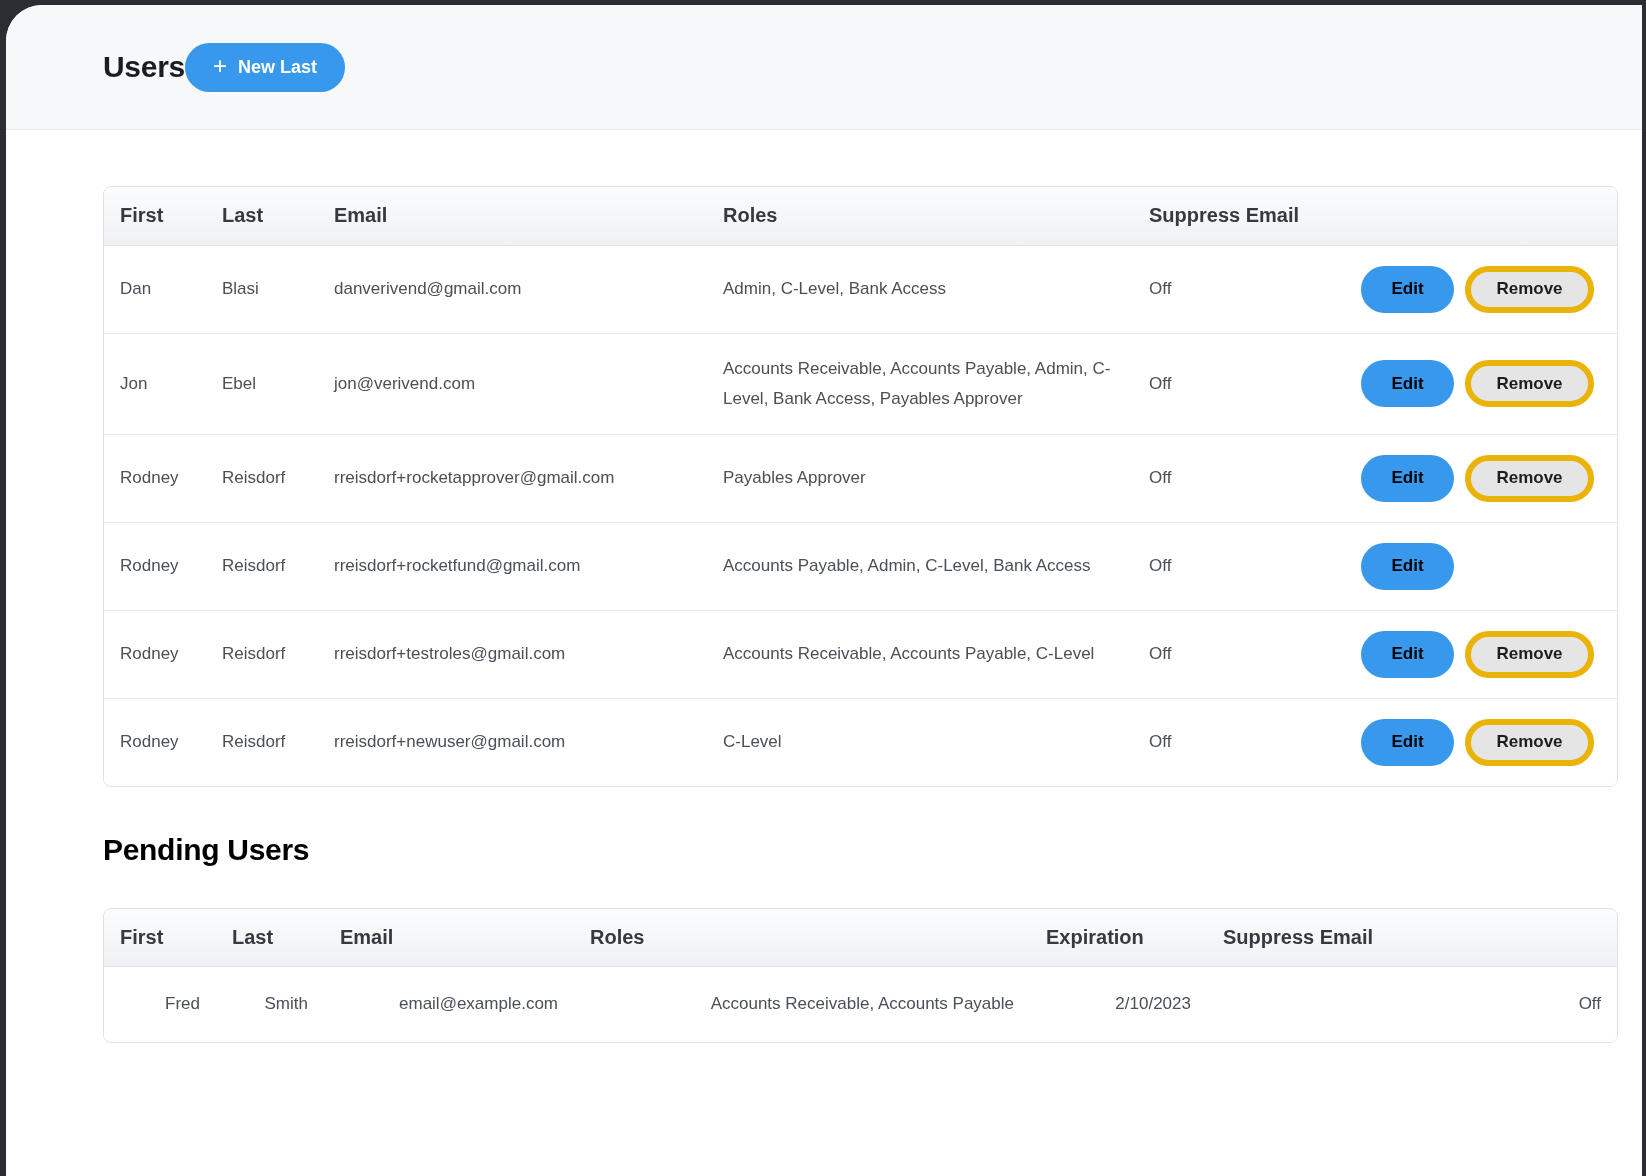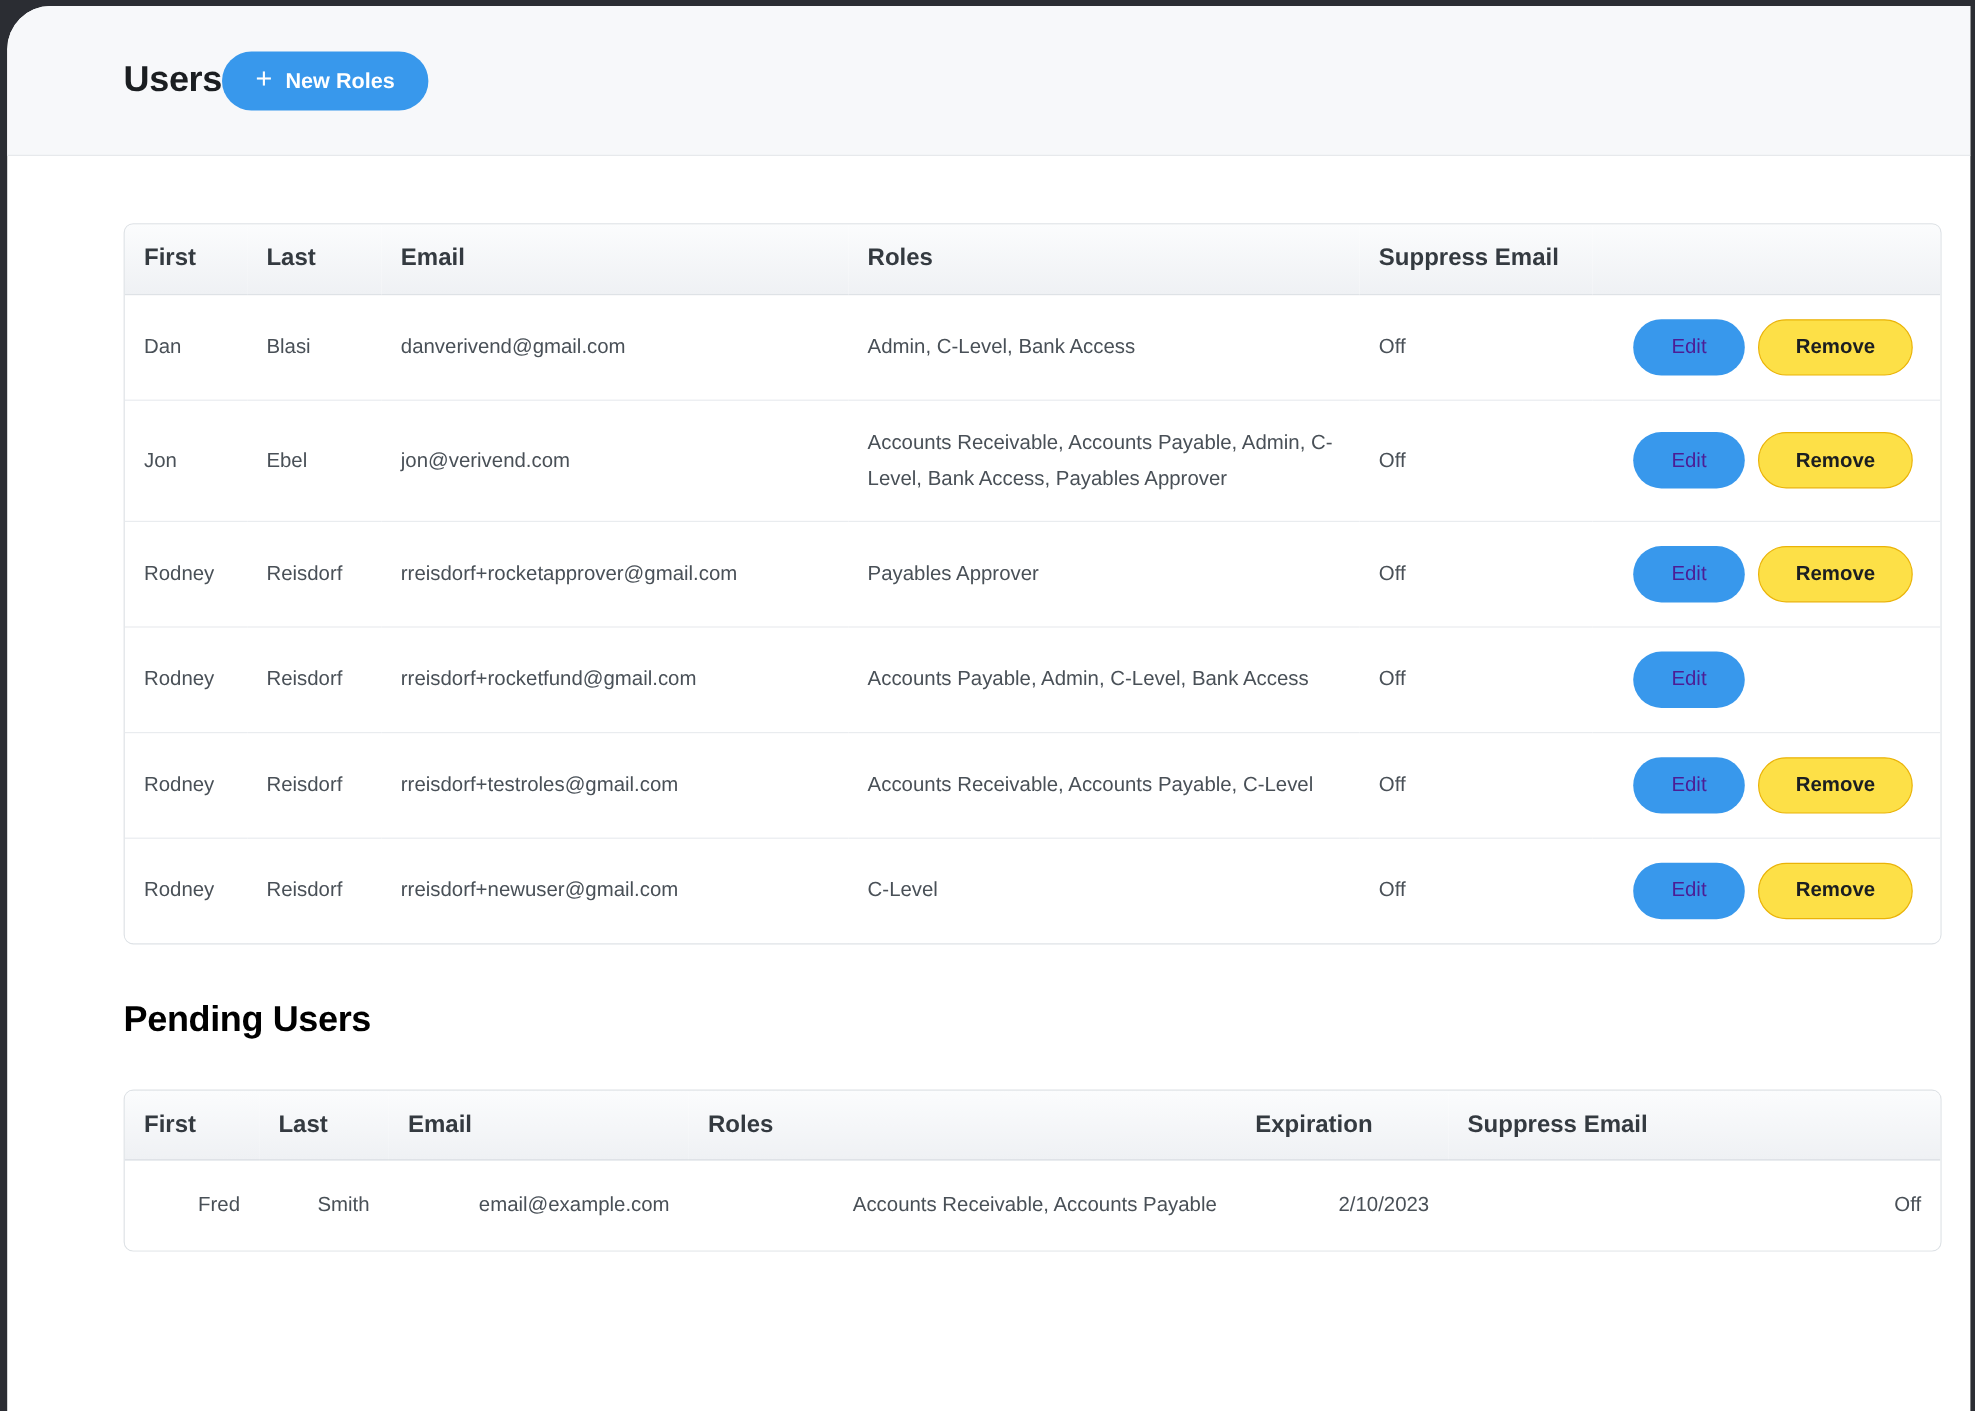--- a/index.html
+++ b/index.html
@@ -87,27 +87,27 @@
     display:grid;
     grid-template-columns:93px 129px;
     gap:11px;
     justify-content:end;
     align-items:center;
   }
   .btn-edit {
     width:93px; height:47px;
     border:none; border-radius:24px;
     background:#3898ec;
-    color:#4c1d95;
-    font-size:17px; font-weight:400;
+    color:#000000;
+    font-size:17px; font-weight:700;
   }
   .btn-remove {
     width:129px; height:47px;
-    border:1px solid #eab308; border-radius:24px;
-    background:#fde047;
+    border:6px solid #eab308; border-radius:24px;
+    background:#e5e5e5;
     color:#1b1e21;
     font-size:17px; font-weight:700;
   }
   .remove-slot { width:129px; height:47px; visibility:hidden; }
   .section-title {
     margin-top:46px;
     font-size:30px;
     font-weight:700;
     color:#000000;
     letter-spacing:-0.3px;
@@ -115,21 +115,21 @@
 </style>
 </head>
 <body>
 
 <div class="card">
 
   <header class="page-header">
     <h1 class="page-title">Users</h1>
     <button class="btn btn-new">
       <span class="plus-glyph">+</span>
-      <span>New Roles</span>
+      <span>New Last</span>
     </button>
   </header>
 
   <main class="content">
 
     <div class="table-wrap users-wrap">
       <table class="users-table">
         <colgroup>
           <col style="width:102px">
             <col style="width:112px">

